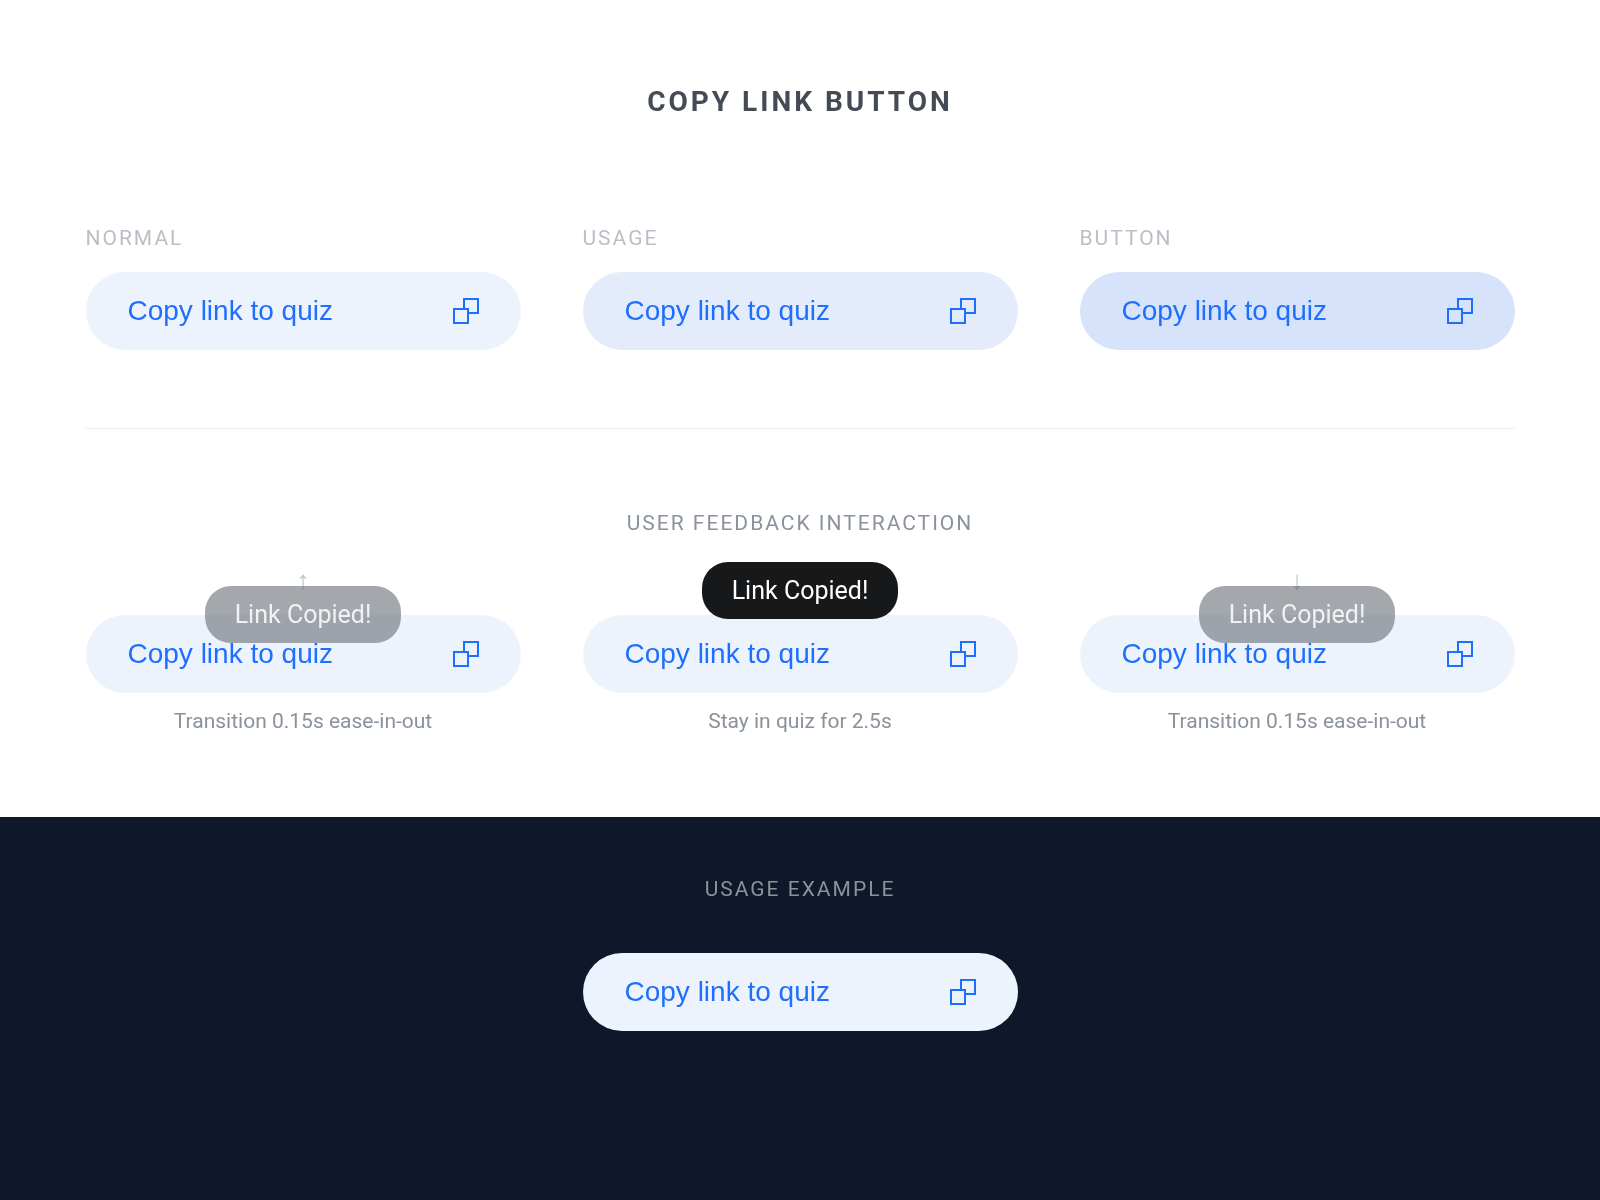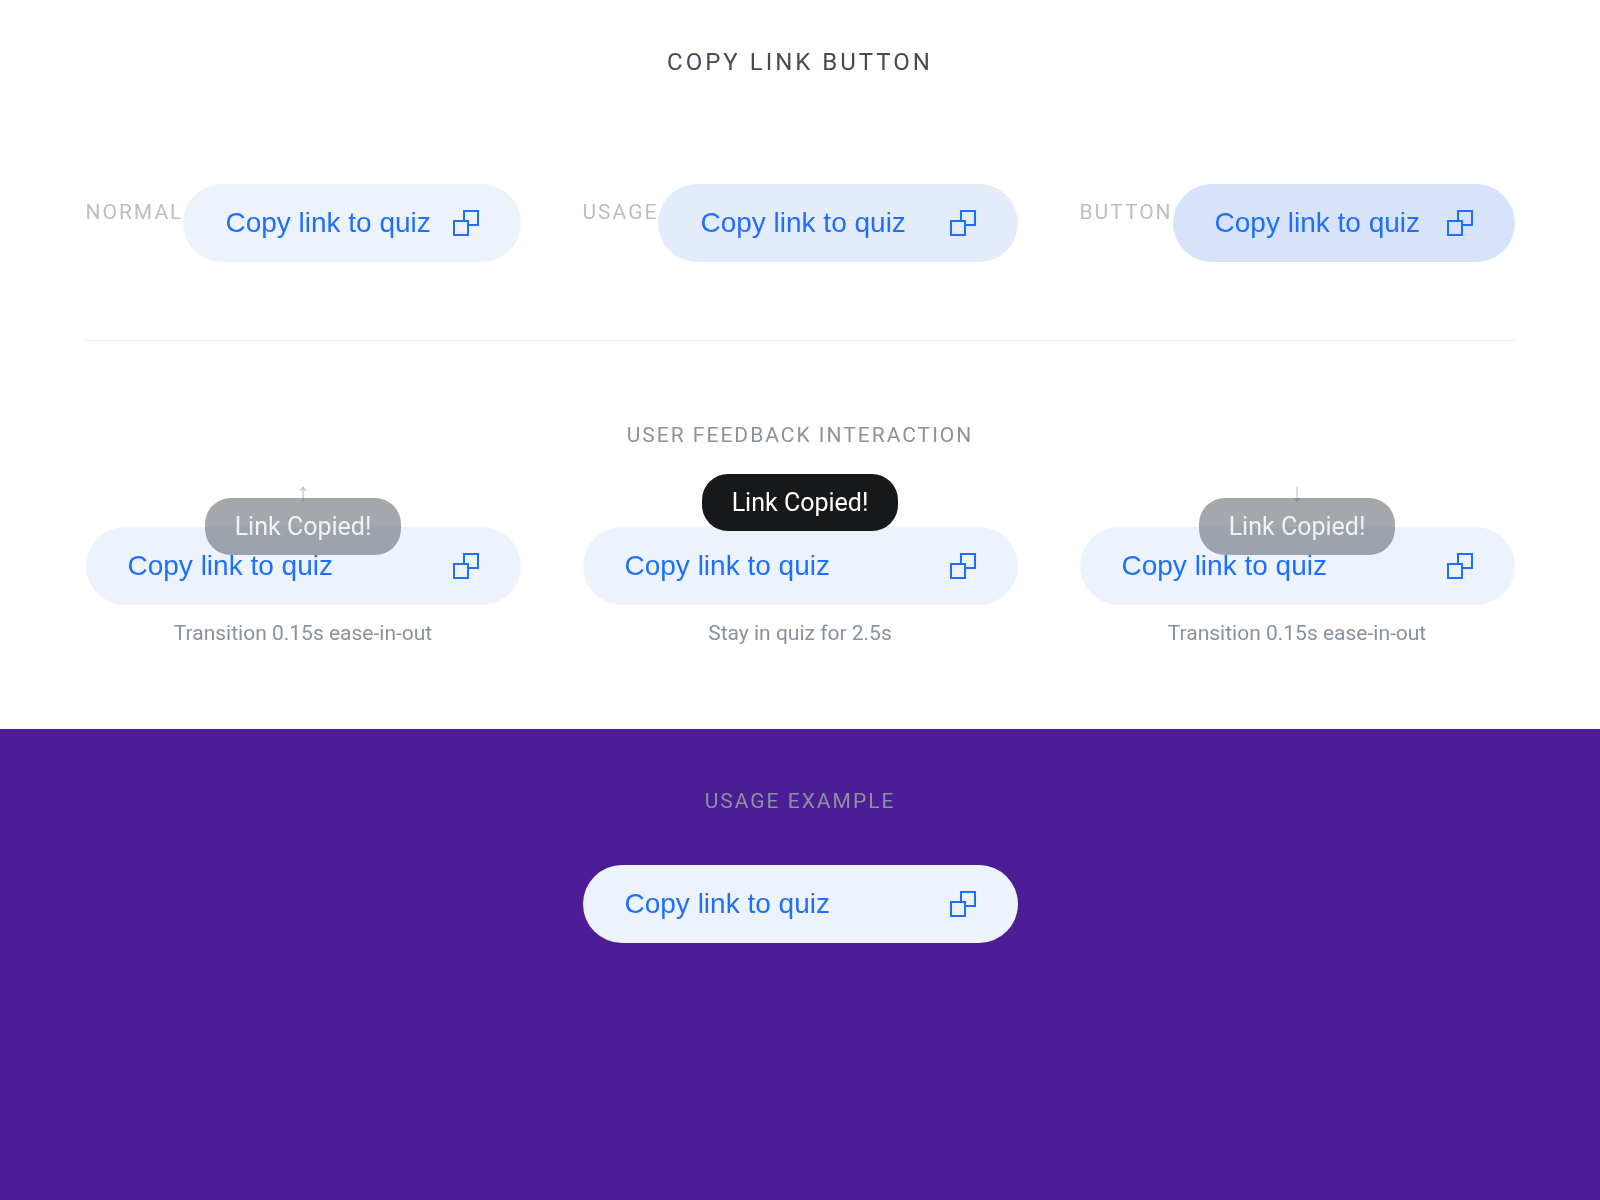--- a/index.html
+++ b/index.html
@@ -6,41 +6,41 @@
     body {
       font-family: -apple-system, BlinkMacSystemFont, "Segoe UI", Roboto, Helvetica, Arial, sans-serif;
       background: #ffffff;
       width: 1600px;
       height: 1200px;
       display: flex;
       flex-direction: column;
       align-items: center;
     }
     .page-title {
-      font-size: 24px;
+      font-size: 28px;
       letter-spacing: 3px;
       color: #444b54;
-      font-weight: 400;
-      margin-top: 48px;
+      font-weight: 700;
+      margin-top: 85px;
     }
     .section {
       width: 100%;
       display: flex;
       flex-direction: column;
       align-items: center;
     }
     .row {
       display: flex;
       justify-content: center;
       gap: 62px;
       width: 100%;
     }
     .state-col {
       display: flex;
-      align-items: center;
+      flex-direction: column;
       width: 435px;
     }
     .state-label {
       font-size: 21px;
       letter-spacing: 2px;
       color: #b9bfc7;
       font-weight: 400;
       margin-bottom: 22px;
     }
     .states-section { margin-top: 108px; }
@@ -70,21 +70,21 @@
       font-size: 26px;
       color: #bfc5cc;
       line-height: 1;
     }
     .caption {
       font-size: 21px;
       color: #8a929c;
       margin-top: 16px;
     }
     .usage-section {
-      background: #4c1d95;
+      background: #0f172a;
       width: 100%;
       flex: 1;
       margin-top: 84px;
       display: flex;
       flex-direction: column;
       align-items: center;
       padding-top: 60px;
     }
     .usage-title {
       font-size: 21px;

